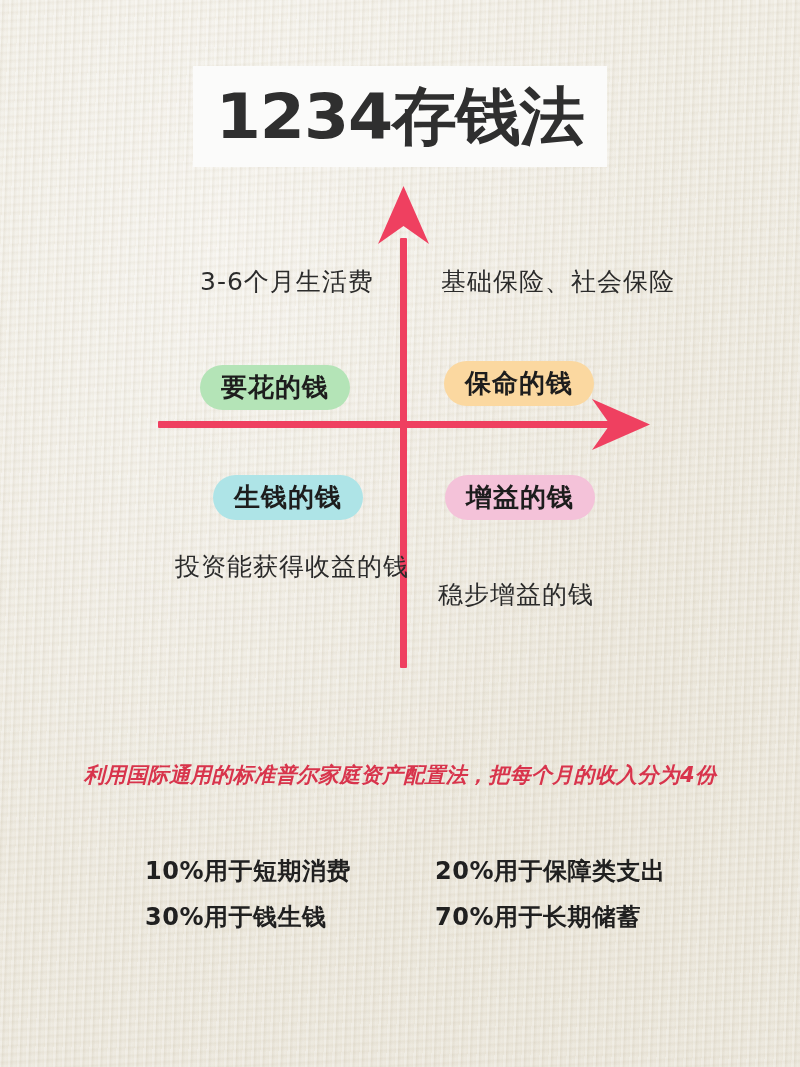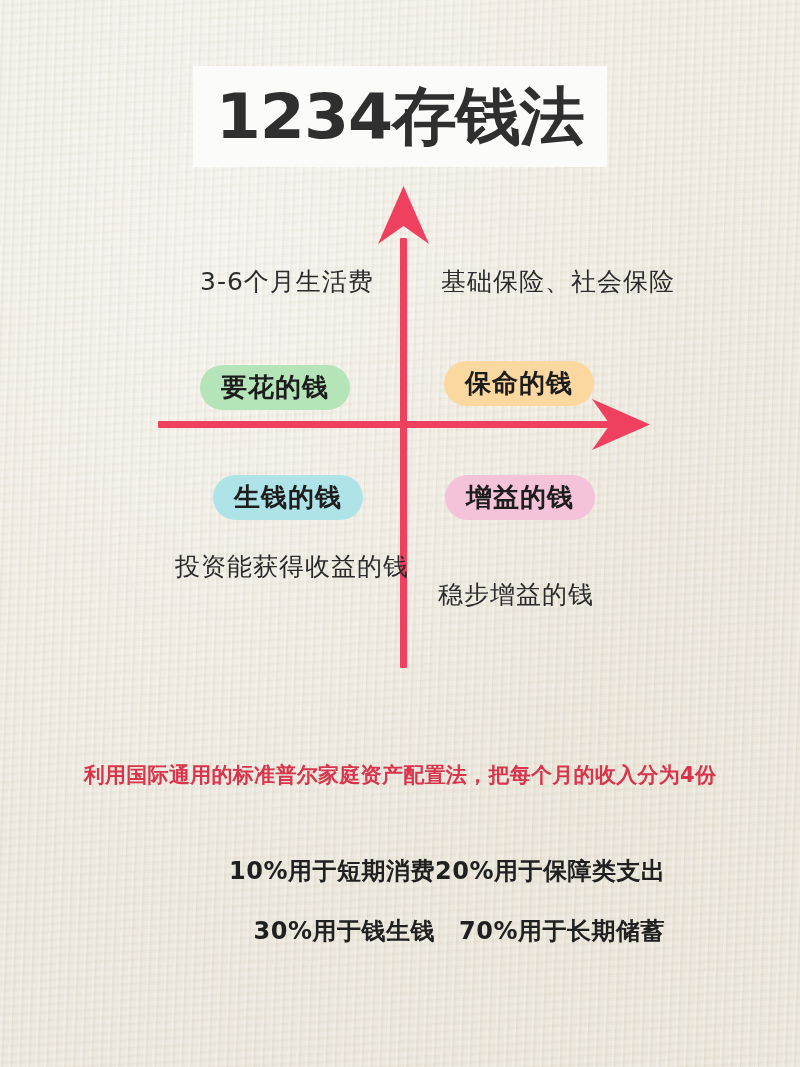--- a/index.html
+++ b/index.html
@@ -142,31 +142,31 @@
     left: 0;
     top: 761px;
     width: 800px;
     text-align: center;
     font-family: "DejaVu Sans", sans-serif;
     font-size: 21px;
     font-weight: 700;
     color: #d8344c;
     letter-spacing: 0.3px;
     white-space: nowrap;
+    font-style: italic;
   }
 
   .pct-grid {
     position: absolute;
     left: 145px;
     top: 855px;
     width: 520px;
     display: grid;
     grid-template-columns: 290px 230px;
-    row-gap: 28px;
-    text-align: right;
+    row-gap: 14px;
   }
   .pct-item {
     font-family: "DejaVu Sans", sans-serif;
     font-size: 24px;
     font-weight: 700;
     color: #202020;
     letter-spacing: 0.5px;
     white-space: nowrap;
   }
 </style>

